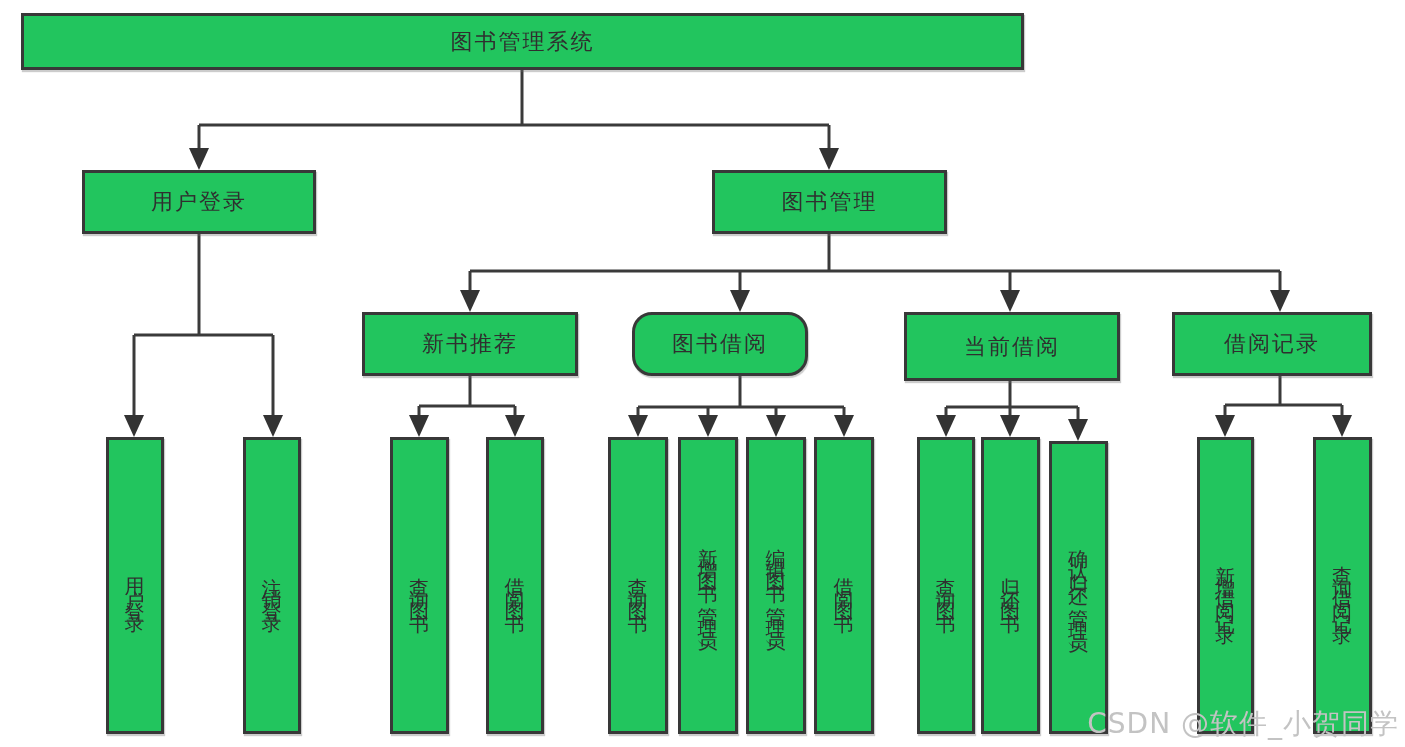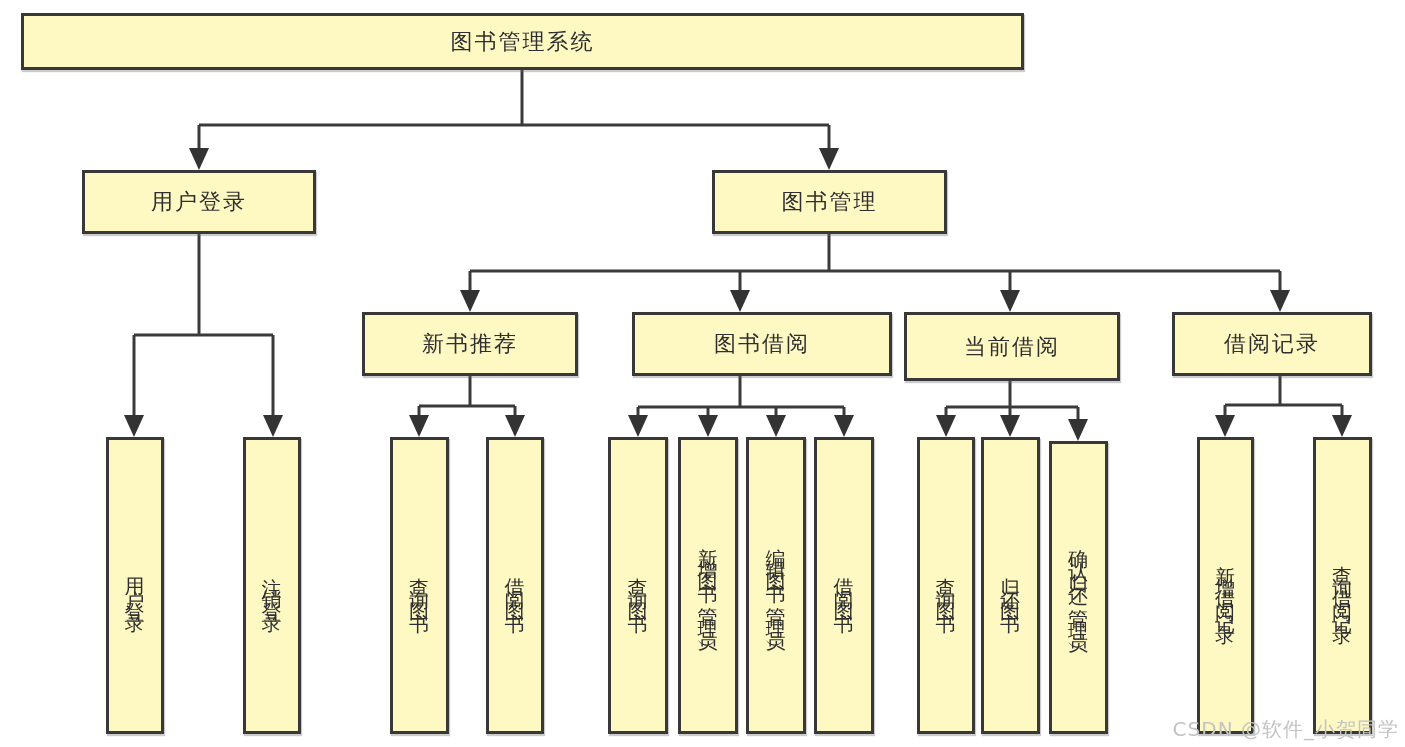--- a/index.html
+++ b/index.html
@@ -10,59 +10,59 @@
     font-family:"DejaVu Sans","Liberation Sans",sans-serif;
     overflow:hidden;
   }
   svg.wires{position:absolute;left:0;top:0;width:1405px;height:747px;}
   svg.wires path{stroke:#3a3a3a;stroke-width:3;fill:none;}
   svg.wires polygon{fill:#333333;stroke:none;}
   .node{
     position:absolute;
     box-sizing:border-box;
     border:3px solid #383838;
-    background:#fef9c3;
+    background:#22c55e;
     color:#2f2f2f;
     display:flex;align-items:center;justify-content:center;
     box-shadow:1px 2px 1px rgba(110,110,110,.35);
   }
   .hnode{font-size:22px;letter-spacing:2px;white-space:nowrap;}
   .leaf{
     writing-mode:vertical-rl;
     text-orientation:mixed;
     font-size:20px;
     letter-spacing:12px;
     line-height:1;
   }
   
   .n-root   {left:21px;  top:13px;  width:1003px; height:57px;}
   .n-login  {left:82px;  top:170px; width:234px;  height:64px;}
   .n-mgmt   {left:712px; top:170px; width:235px;  height:64px;}
   .n-newrec {left:362px; top:312px; width:216px;  height:64px;}
-  .n-borrow {left:632px; top:312px; width:260px;  height:64px;}
+  .n-borrow {left:632px; top:312px; width:176px;  height:64px;border-radius:20px;}
   .n-current{left:904px; top:312px; width:216px;  height:69px;}
   .n-records{left:1172px;top:312px; width:200px;  height:64px;}
   
   .lf1 {left:106px; top:437px; width:58px; height:297px;}
   .lf2 {left:243px; top:437px; width:58px; height:297px;}
   .lf3 {left:390px; top:437px; width:59px; height:297px;}
   .lf4 {left:486px; top:437px; width:58px; height:297px;}
   .lf5 {left:608px; top:437px; width:60px; height:297px;}
   .lf6 {left:678px; top:437px; width:60px; height:297px;}
   .lf7 {left:746px; top:437px; width:60px; height:297px;}
   .lf8 {left:814px; top:437px; width:60px; height:297px;}
   .lf9 {left:917px; top:437px; width:58px; height:297px;}
   .lf10{left:981px; top:437px; width:59px; height:297px;}
   .lf11{left:1049px;top:441px; width:59px; height:293px;}
   .lf12{left:1197px;top:437px; width:57px; height:297px;}
   .lf13{left:1313px;top:437px; width:59px; height:297px;}
   .watermark{
     position:absolute;
     right:6px;bottom:4px;
-    font-size:20px;
+    font-size:28px;
     color:#c3c3c3;
     letter-spacing:1px;
     white-space:nowrap;
   }
 </style>
 </head>
 <body>
 
 <div class="canvas">
 

